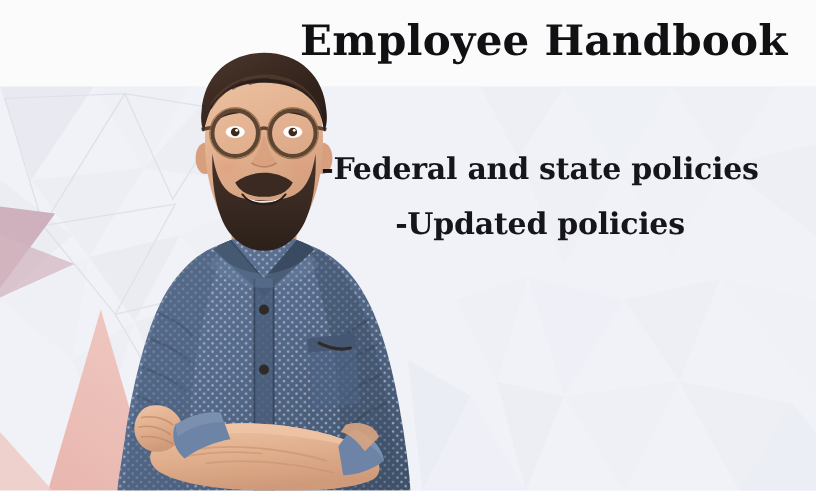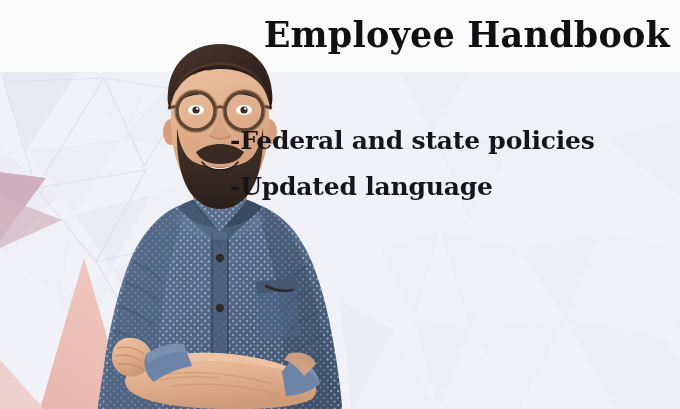--- a/index.html
+++ b/index.html
@@ -41,36 +41,36 @@
     height: 72px;
     background: #fbfbfc;
   }
 
   
   .title {
     position: absolute;
     right: 10px;
     top: 14px;
     width: 420px;
-    text-align: right;
+    text-align: left;
     font-family: "DejaVu Serif", "Liberation Serif", serif;
     font-weight: 700;
     font-size: 35px;
     line-height: 42px;
     letter-spacing: 0.2px;
     color: #111114;
     white-space: nowrap;
   }
 
   .bullets {
     position: absolute;
     right: 10px;
     top: 118px;
     width: 440px;
-    text-align: left;
+    text-align: center;
   }
   .bullet-line {
     font-family: "DejaVu Serif", "Liberation Serif", serif;
     font-weight: 700;
     font-size: 25px;
     line-height: 46px;
     letter-spacing: -0.2px;
     color: #16161a;
     white-space: nowrap;
   }
@@ -373,16 +373,16 @@
           <path d="M116,54 C122,44 132,36 142,32"></path>
         </g>
       </g>
     </svg>
   </div>
 
   <div class="title">Employee Handbook</div>
 
   <div class="bullets">
     <div class="bullet-line">-Federal and state policies</div>
-    <div class="bullet-line">-Updated language</div>
+    <div class="bullet-line">-Updated policies</div>
   </div>
 
 </div>
 
 </body></html>

